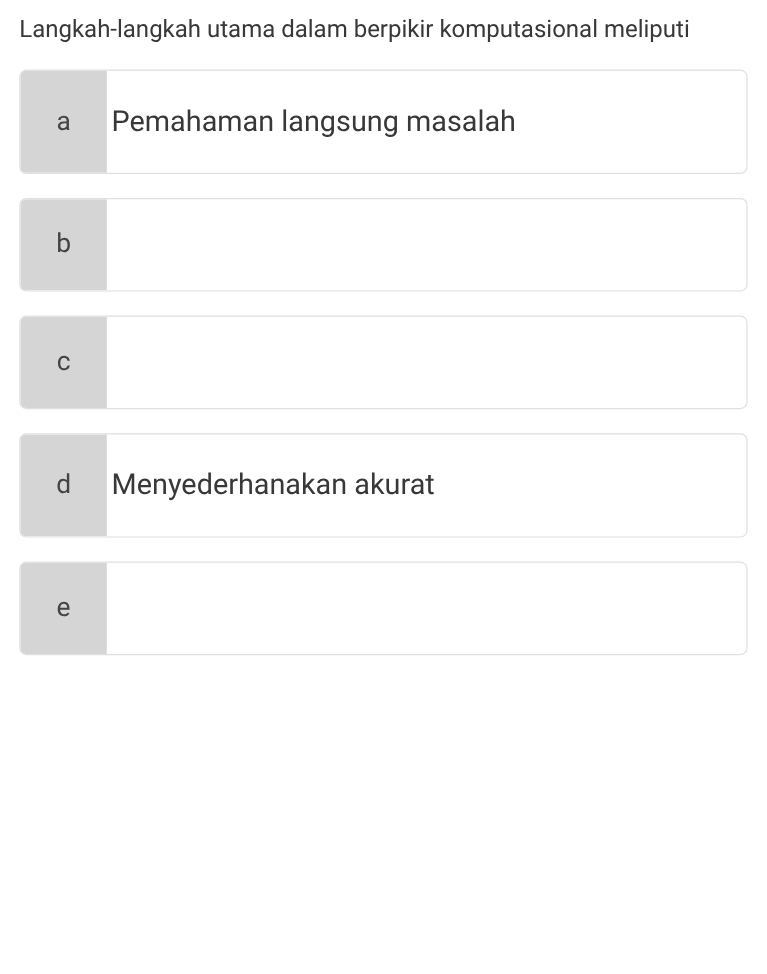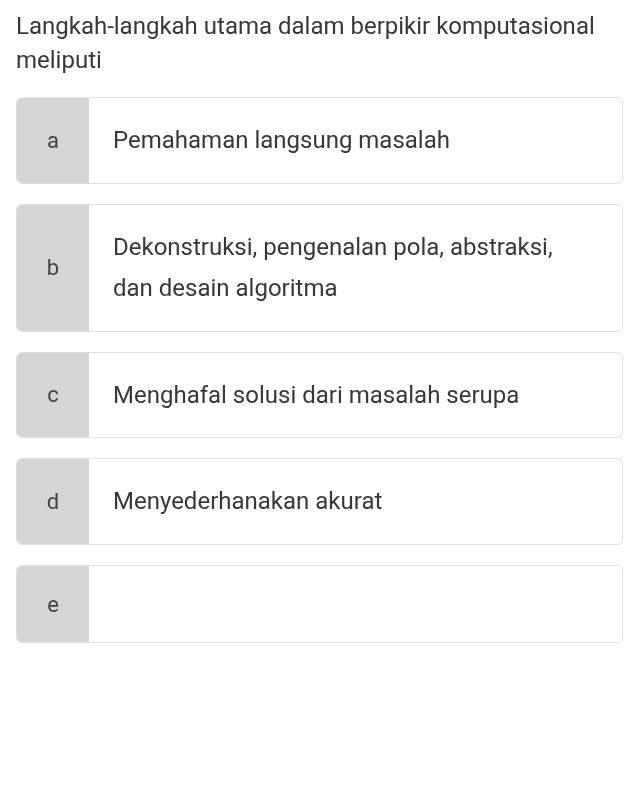--- a/index.html
+++ b/index.html
@@ -8,21 +8,21 @@
       box-sizing: border-box;
     }
     body {
       font-family: -apple-system, BlinkMacSystemFont, "Segoe UI", Roboto, Helvetica, Arial, sans-serif;
       background: #ffffff;
       width: 639px;
       padding: 10px 16px;
       color: #333333;
     }
     .question-text {
-      font-size: 24px;
+      font-size: 20px;
       line-height: 1.4;
       color: #383838;
       margin-bottom: 20px;
       font-weight: 400;
     }
     .options-container {
       display: flex;
       flex-direction: column;
       gap: 20px;
     }
@@ -41,21 +41,21 @@
       width: 72px;
       flex-shrink: 0;
       display: flex;
       align-items: center;
       justify-content: center;
       font-size: 22px;
       color: #444444;
       font-weight: 400;
     }
     .option-text {
-      padding: 22px 24px;
+      padding: 22px 4px;
       font-size: 24px;
       line-height: 1.7;
       color: #383838;
       display: flex;
       align-items: center;
       flex: 1;
     }
   </style>
 </head>
 <body>
@@ -64,26 +64,24 @@
 
 <div class="options-container">
 
   <div class="option">
     <div class="option-letter">a</div>
     <div class="option-text">Pemahaman langsung masalah</div>
   </div>
 
   <div class="option">
     <div class="option-letter">b</div>
-    <div class="option-text">Dekonstruksi, pengenalan pola, abstraksi, dan desain algoritma</div>
   </div>
 
   <div class="option">
     <div class="option-letter">c</div>
-    <div class="option-text">Menghafal solusi dari masalah serupa</div>
   </div>
 
   <div class="option">
     <div class="option-letter">d</div>
     <div class="option-text">Menyederhanakan akurat</div>
   </div>
 
   <div class="option">
     <div class="option-letter">e</div>
   </div>

